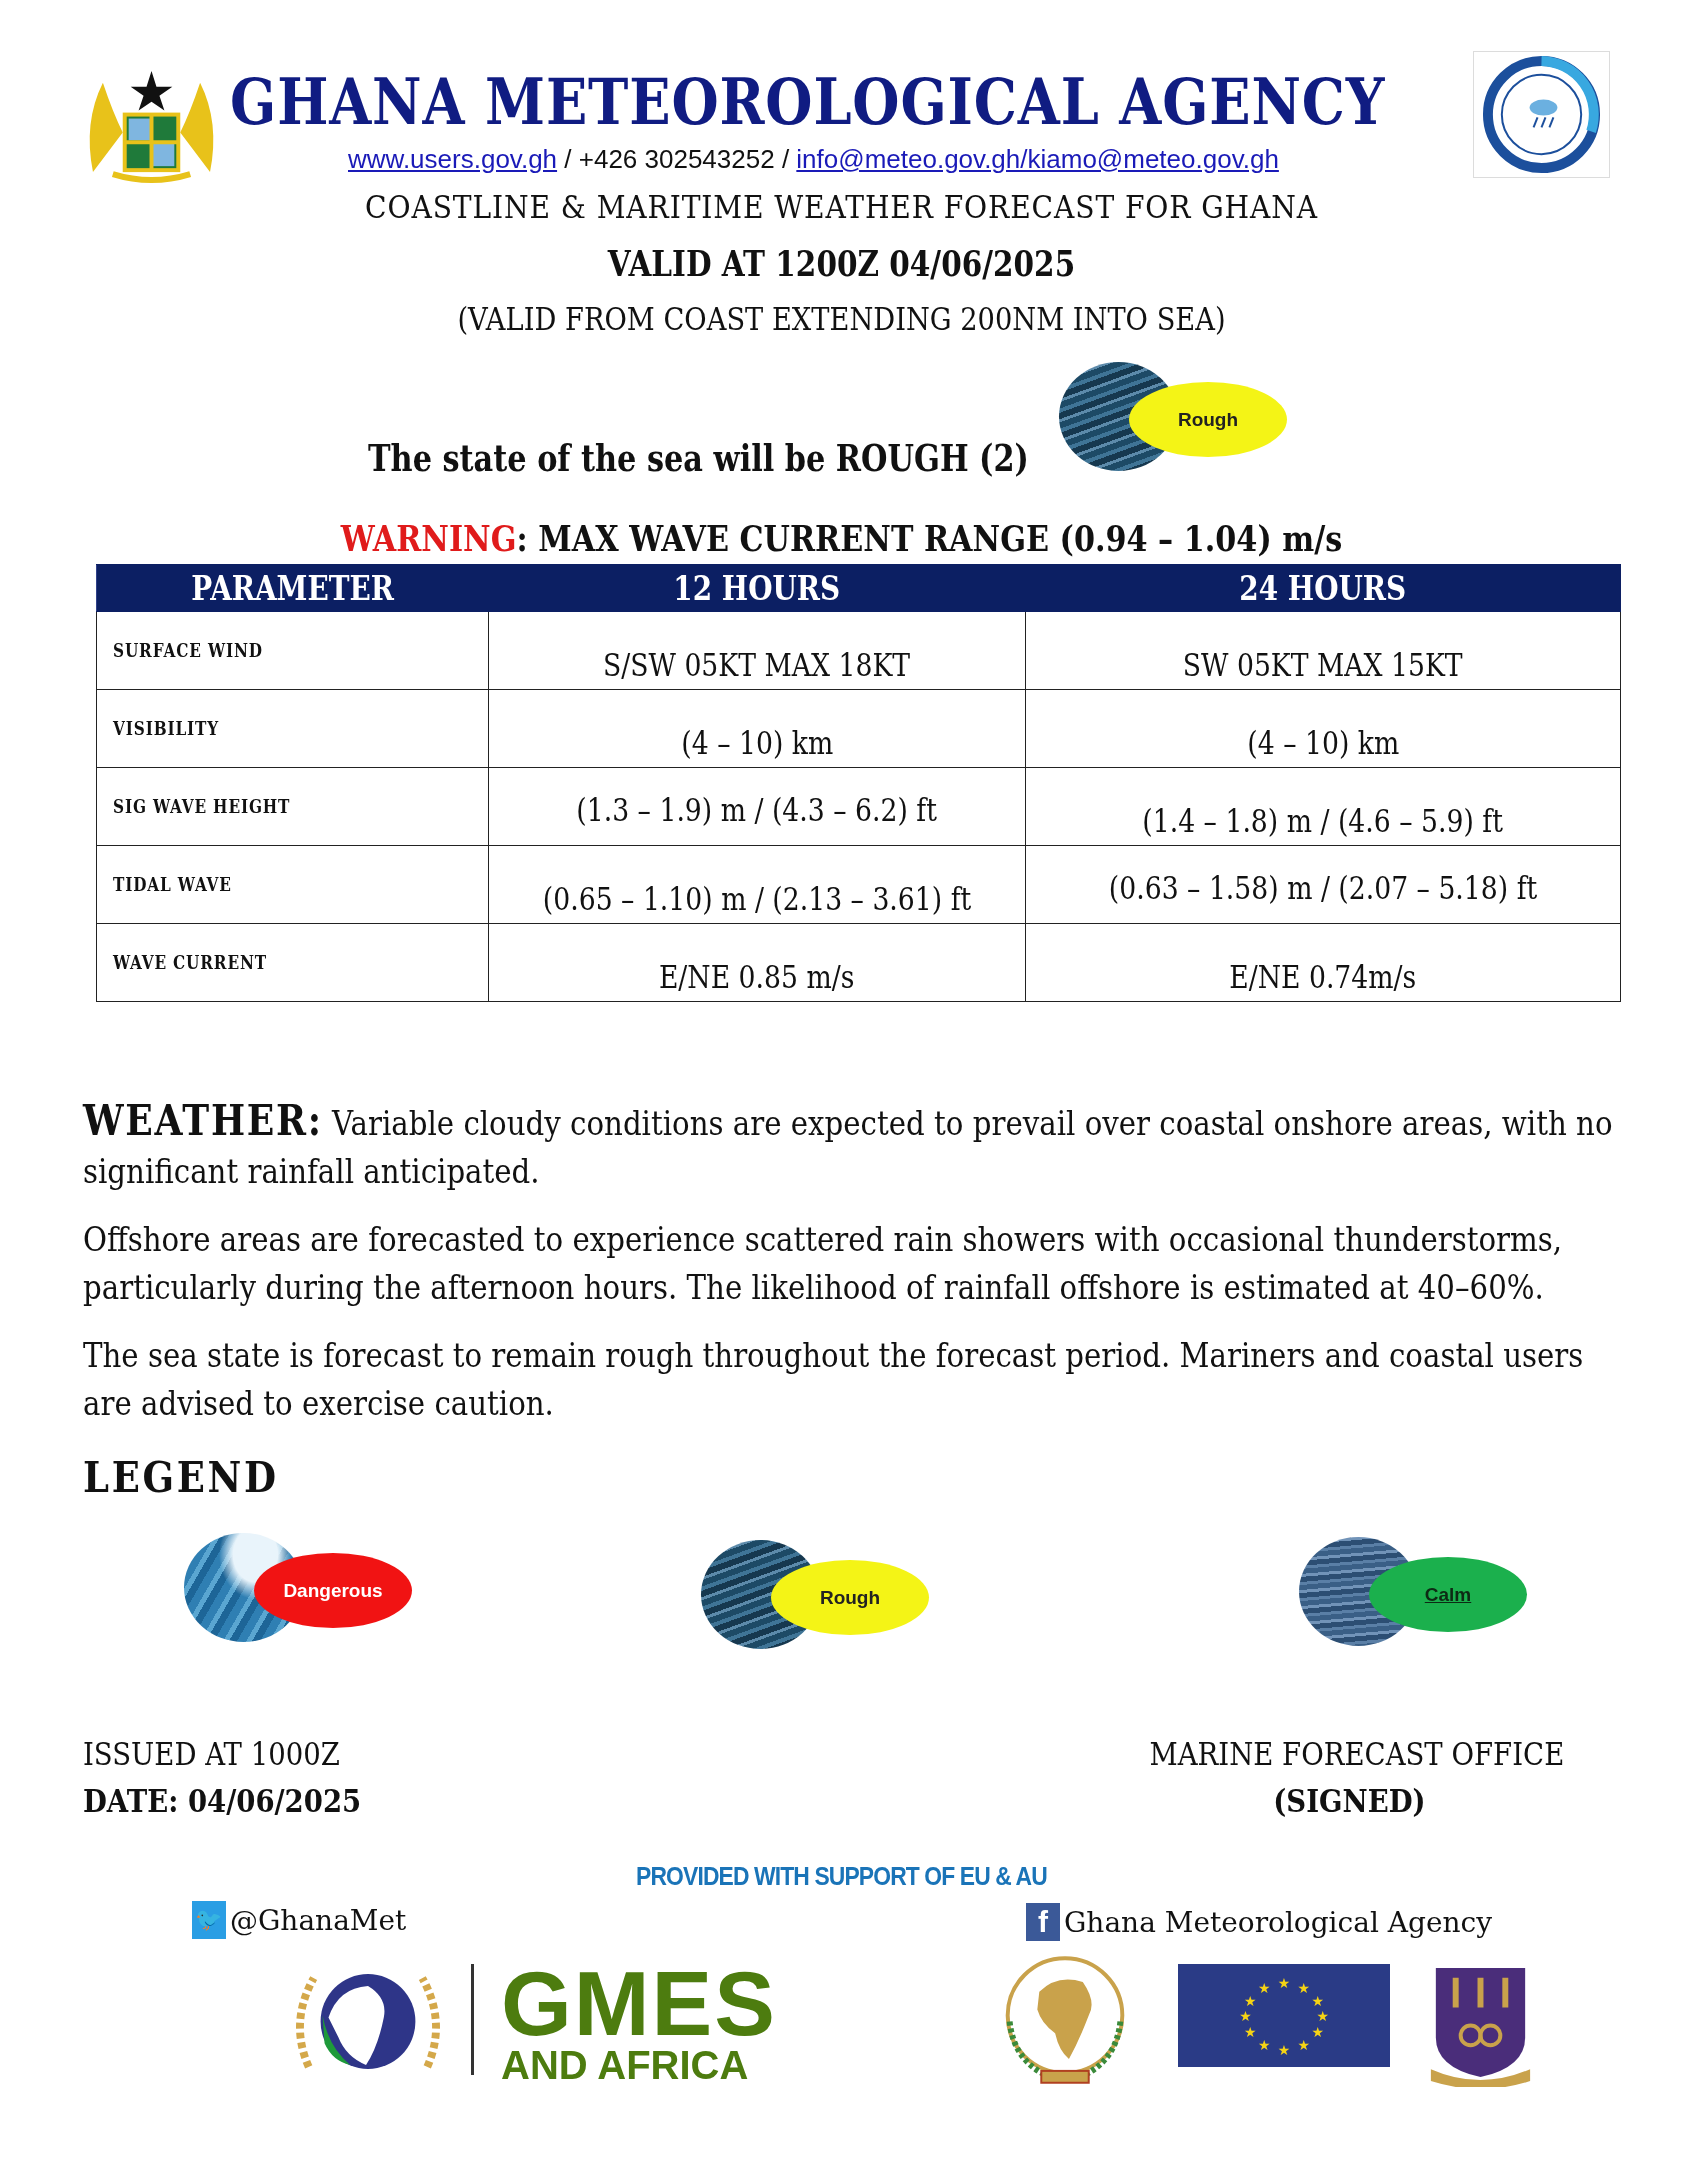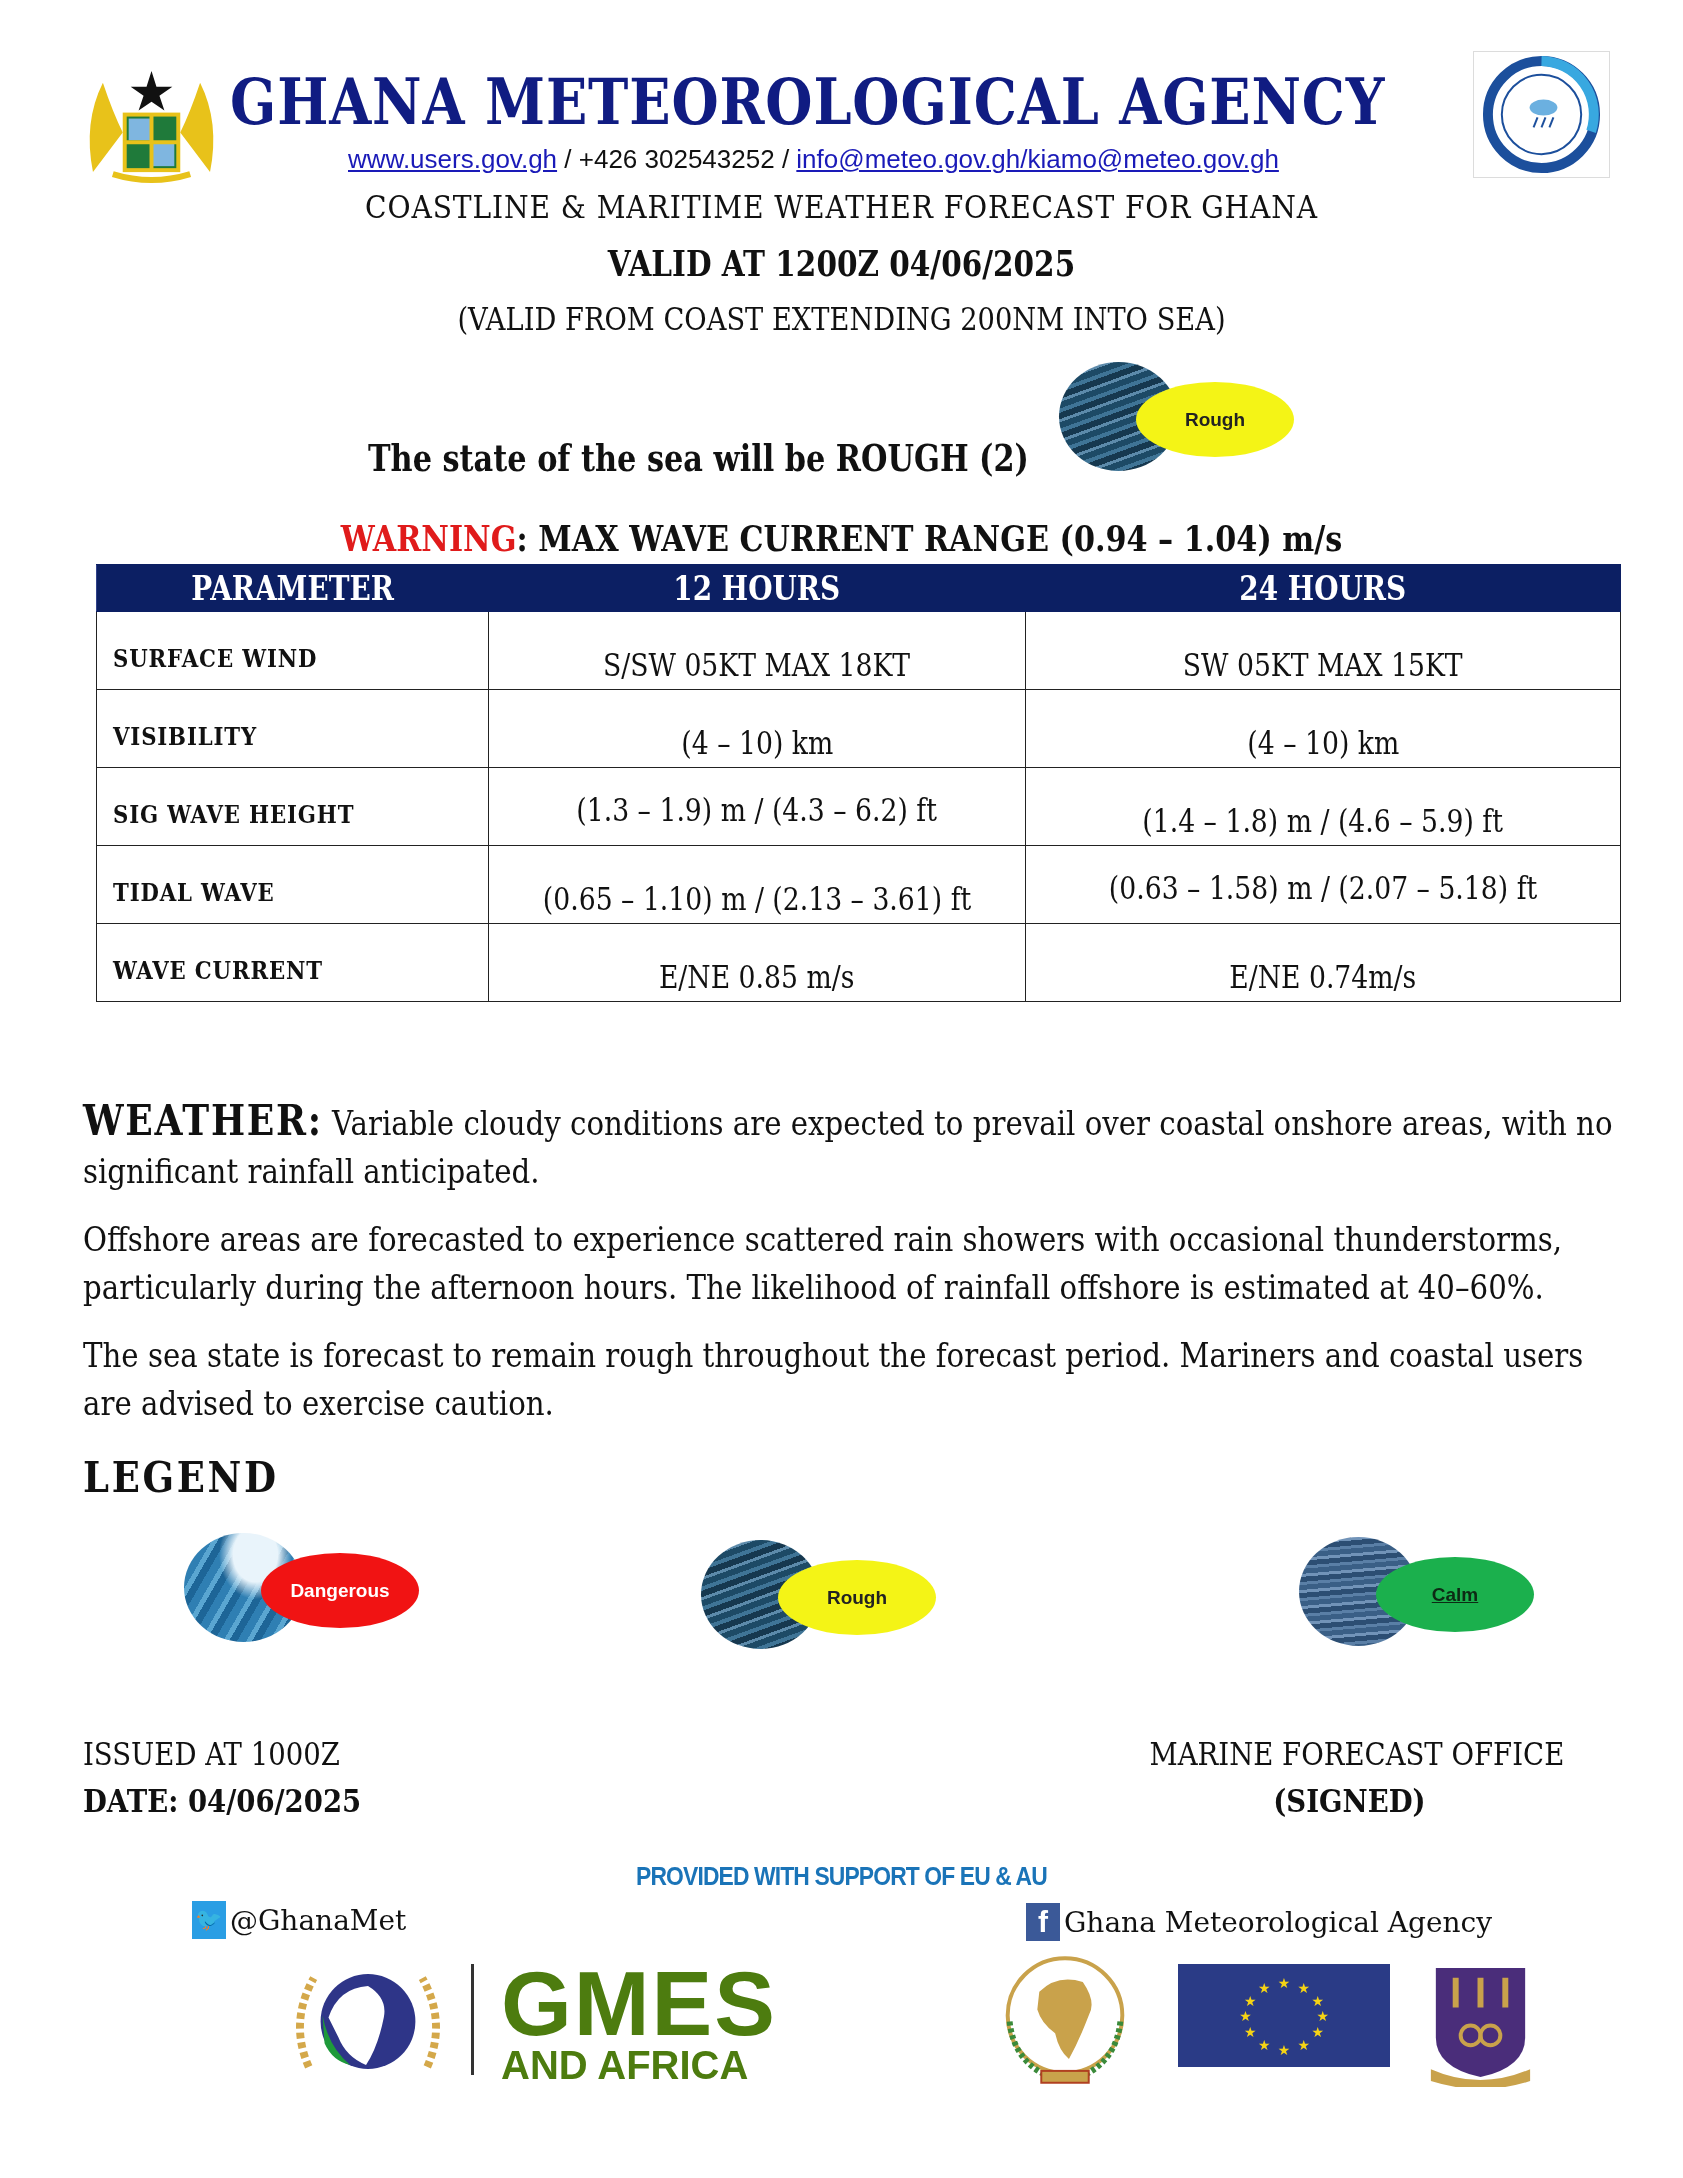--- a/index.html
+++ b/index.html
@@ -19,34 +19,34 @@
   .valid-from { top: 301px; font-size: 31px; transform: scaleX(0.88); }
 
   
   .sea-state { left: 368px; top: 436px; font-size: 37px; font-weight: bold; white-space: nowrap; transform: scaleX(0.82); transform-origin: left top; }
   .warning { top: 517px; font-size: 36px; font-weight: bold; transform: scaleX(0.84); }
   .warning .red { color: #e01b1b; }
 
   
   .badge { width: 248px; height: 109px; }
   .badge .wave { position: absolute; left: 0; top: 0; width: 119px; height: 109px; border-radius: 50%; overflow: hidden; }
-  .badge .disc { position: absolute; left: 77px; top: 20px; width: 158px; height: 75px; border-radius: 50%; display: flex; align-items: center; justify-content: center; font-family: "Liberation Sans", sans-serif; font-weight: bold; font-size: 19px; }
+  .badge .disc { position: absolute; left: 70px; top: 20px; width: 158px; height: 75px; border-radius: 50%; display: flex; align-items: center; justify-content: center; font-family: "Liberation Sans", sans-serif; font-weight: bold; font-size: 19px; }
   .wave-rough { background: repeating-linear-gradient(160deg, #1d4a66 0 6px, #3f7496 6px 10px, #16384f 10px 16px, #5c8aaa 16px 19px); }
   .wave-danger { background: radial-gradient(ellipse at 60% 20%, #e9f4fb 0 22%, transparent 36%), repeating-linear-gradient(120deg, #2f7fb3 0 8px, #5aa6d1 8px 13px, #1d6597 13px 20px); }
   .wave-calm { background: repeating-linear-gradient(175deg, #3a5f86 0 5px, #7193b8 5px 8px, #2c4e73 8px 13px, #5a7fa6 13px 16px); }
   .disc-rough { background: #f4f416; color: #222; }
   .disc-danger { background: #f11313; color: #fff; }
   .disc-calm { background: #1bb04d; color: #0d2a14; text-decoration: underline; }
 
   
   .forecast-table { left: 96px; top: 564px; width: 1525px; border-collapse: collapse; border-radius: 8px; }
   .forecast-table th { background: #0c1f63; color: #fff; height: 47px; font-size: 34px; font-weight: bold; border: 1px solid #0c1f63; border-left: 1px solid #30418a; padding: 0; }
   .forecast-table th span { display: inline-block; transform: scaleX(0.82); }
   .forecast-table td { border: 1.5px solid #222; height: 78px; vertical-align: bottom; padding: 0 0 6px 0; }
-  .forecast-table td.param { width: 392px; padding-left: 16px; padding-bottom: 16px; font-weight: bold; font-size: 25px; letter-spacing: 1px; }
+  .forecast-table td.param { width: 392px; padding-left: 16px; padding-bottom: 28px; font-weight: bold; font-size: 18px; letter-spacing: 1px; }
   .forecast-table td.param span { display: inline-block; transform: scaleX(0.85); transform-origin: left bottom; white-space: nowrap; }
   .forecast-table td.val { text-align: center; font-size: 31px; }
   .forecast-table td.val span { display: inline-block; transform: scaleX(0.86); white-space: nowrap; }
   .forecast-table td.c12 { width: 537px; }
   .forecast-table td.raise { vertical-align: middle; padding-bottom: 0; padding-top: 6px; }
 
   
   .weather { left: 83px; top: 1097px; width: 1544px; font-size: 34px; line-height: 48px; }
   .weather p { margin-bottom: 20px; transform: scaleX(0.86); transform-origin: left top; width: 116%; }
   .weather .label { font-weight: bold; font-size: 42px; letter-spacing: 2px; }

